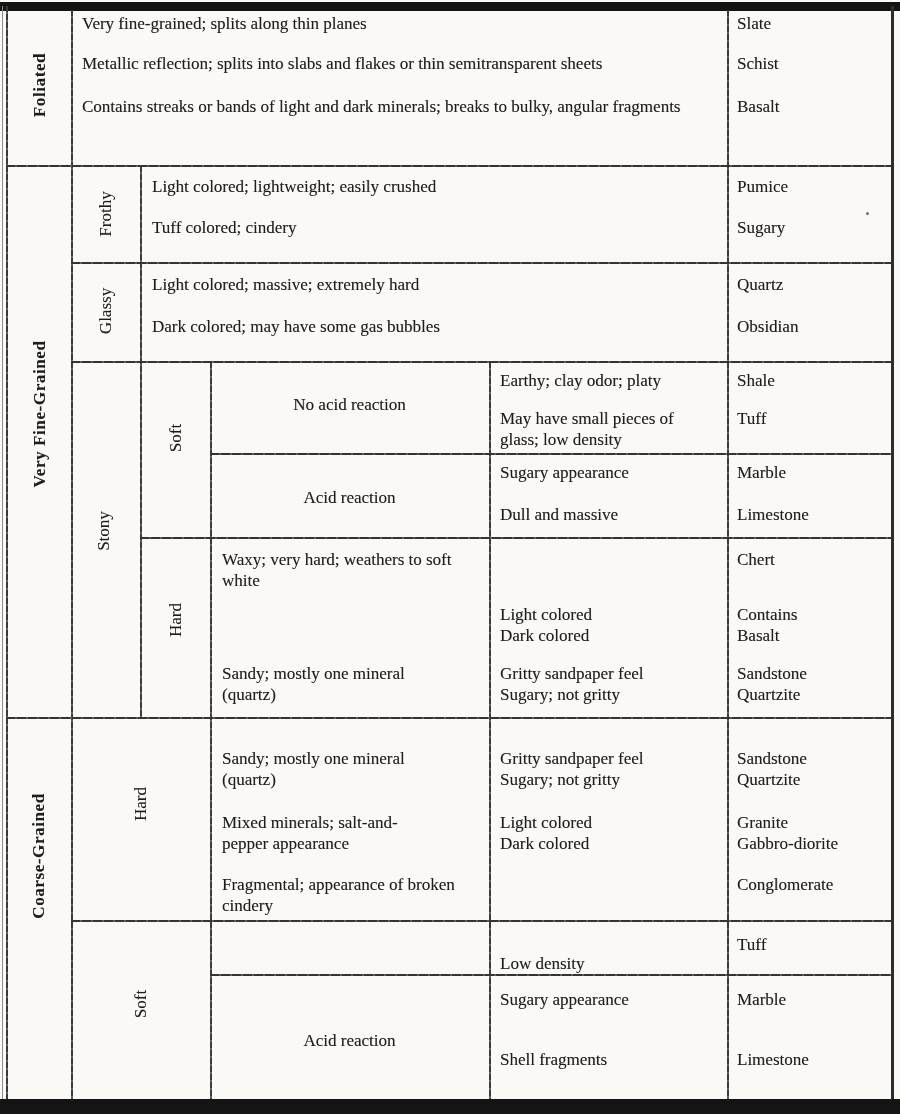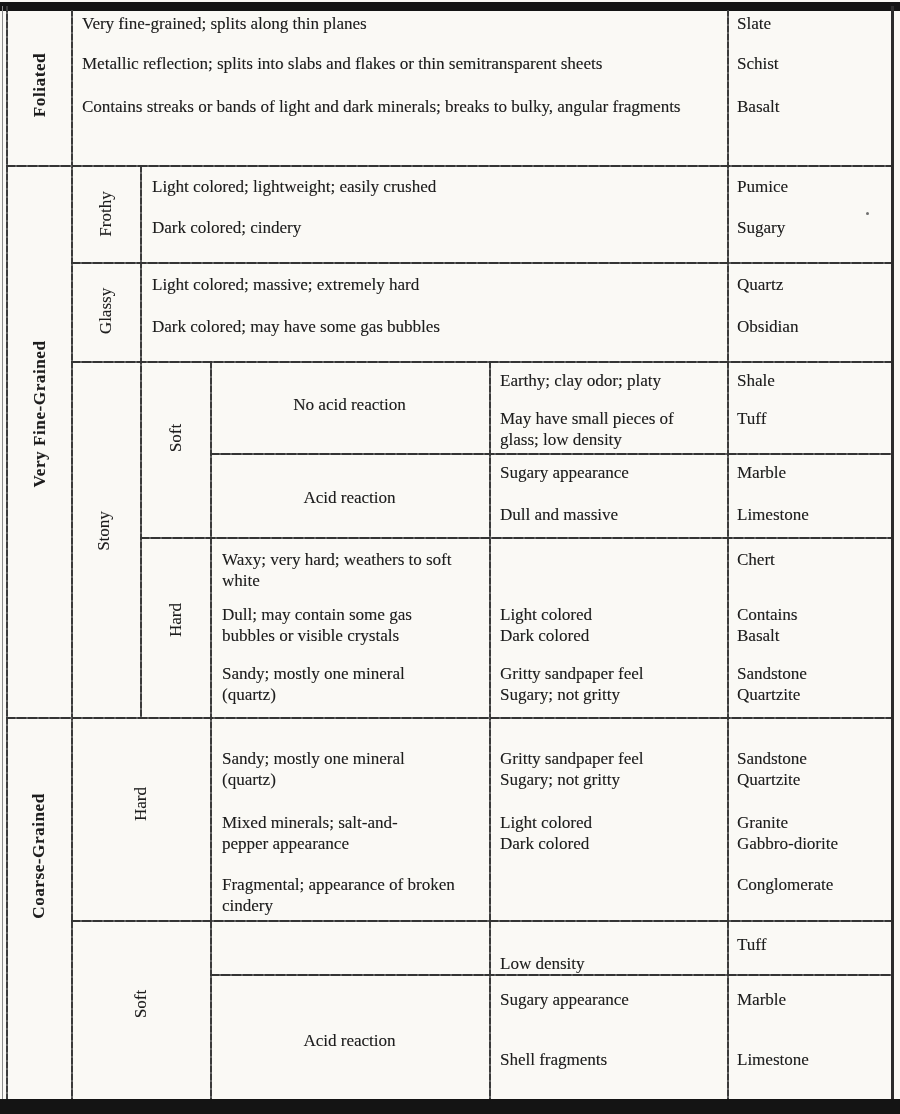--- a/index.html
+++ b/index.html
@@ -65,21 +65,21 @@
 
   <div class="txt" style="left:82px;top:13px;">Very fine-grained; splits along thin planes</div>
   <div class="txt" style="left:737px;top:13px;">Slate</div>
   <div class="txt" style="left:82px;top:53px;">Metallic reflection; splits into slabs and flakes or thin semitransparent sheets</div>
   <div class="txt" style="left:737px;top:53px;">Schist</div>
   <div class="blk" style="left:82px;top:96px;width:620px;">Contains streaks or bands of light and dark minerals; breaks to bulky, angular fragments</div>
   <div class="txt" style="left:737px;top:96px;">Basalt</div>
 
   <div class="txt" style="left:152px;top:176px;">Light colored; lightweight; easily crushed</div>
   <div class="txt" style="left:737px;top:176px;">Pumice</div>
-  <div class="txt" style="left:152px;top:217px;">Dark colored; cindery</div>
+  <div class="txt" style="left:152px;top:217px;">Tuff colored; cindery</div>
   <div class="txt" style="left:737px;top:217px;">Sugary</div>
 
   <div class="txt" style="left:152px;top:274px;">Light colored; massive; extremely hard</div>
   <div class="txt" style="left:737px;top:274px;">Quartz</div>
   <div class="txt" style="left:152px;top:316px;">Dark colored; may have some gas bubbles</div>
   <div class="txt" style="left:737px;top:316px;">Obsidian</div>
 
   <div class="ctr" style="left:212px;top:394px;width:275px;">No acid reaction</div>
   <div class="txt" style="left:500px;top:370px;">Earthy; clay odor; platy</div>
   <div class="txt" style="left:737px;top:370px;">Shale</div>
@@ -88,21 +88,20 @@
 
   <div class="ctr" style="left:212px;top:487px;width:275px;">Acid reaction</div>
   <div class="txt" style="left:500px;top:462px;">Sugary appearance</div>
   <div class="txt" style="left:737px;top:462px;">Marble</div>
   <div class="txt" style="left:500px;top:504px;">Dull and massive</div>
   <div class="txt" style="left:737px;top:504px;">Limestone</div>
 
   <div class="blk" style="left:222px;top:549px;width:258px;">Waxy; very hard; weathers to soft white</div>
   <div class="txt" style="left:737px;top:549px;">Chert</div>
 
-  <div class="blk" style="left:222px;top:604px;width:225px;">Dull; may contain some gas bubbles or visible crystals</div>
   <div class="txt" style="left:500px;top:604px;">Light colored</div>
   <div class="txt" style="left:500px;top:625px;">Dark colored</div>
   <div class="txt" style="left:737px;top:604px;">Contains</div>
   <div class="txt" style="left:737px;top:625px;">Basalt</div>
 
   <div class="blk" style="left:222px;top:663px;width:225px;">Sandy; mostly one mineral (quartz)</div>
   <div class="txt" style="left:500px;top:663px;">Gritty sandpaper feel</div>
   <div class="txt" style="left:500px;top:684px;">Sugary; not gritty</div>
   <div class="txt" style="left:737px;top:663px;">Sandstone</div>
   <div class="txt" style="left:737px;top:684px;">Quartzite</div>

